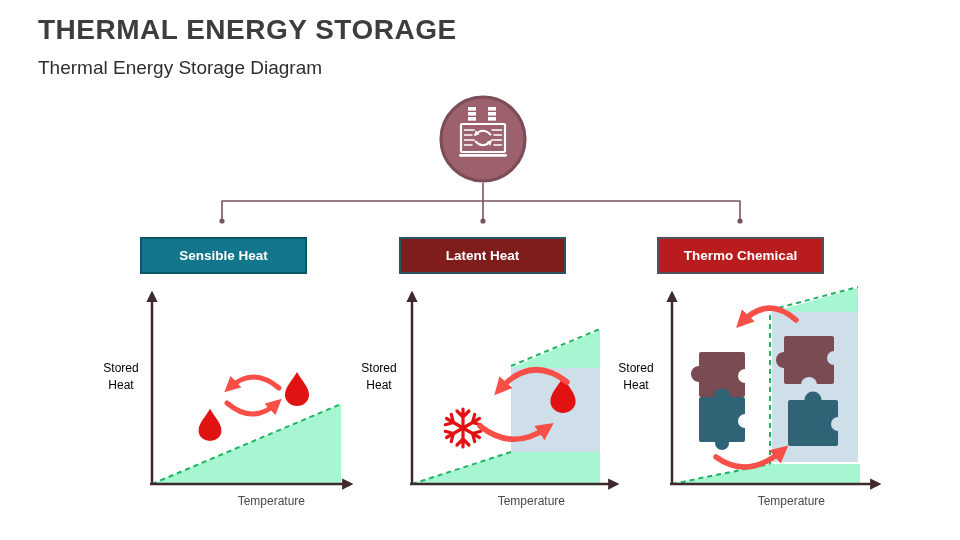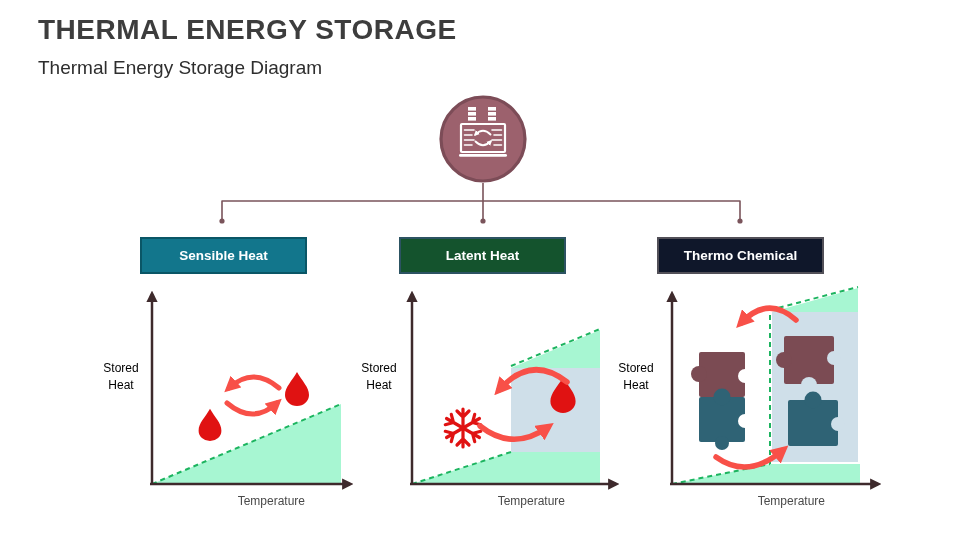--- a/index.html
+++ b/index.html
@@ -148,24 +148,24 @@
       </g>
     </g>
   </svg>
 
   <div class="title">THERMAL ENERGY STORAGE</div>
   <div class="subtitle">Thermal Energy Storage Diagram</div>
 
   <div class="branch-box" style="left:140px;background:#12768C;border-color:#0A5666;">
     <span>Sensible Heat</span>
   </div>
-  <div class="branch-box" style="left:399px;background:#14532d;border-color:#2C5362;">
+  <div class="branch-box" style="left:399px;background:#7f1d1d;border-color:#2C5362;">
     <span>Latent Heat</span>
   </div>
-  <div class="branch-box" style="left:657px;background:#0f172a;border-color:#525058;">
+  <div class="branch-box" style="left:657px;background:#b91c1c;border-color:#525058;">
     <span>Thermo Chemical</span>
   </div>
 
   <div class="ylabel" style="left:94px;">Stored Heat</div>
   <div class="ylabel" style="left:352px;">Stored Heat</div>
   <div class="ylabel" style="left:609px;">Stored Heat</div>
 
   <div class="xlabel" style="left:185px;">Temperature</div>
   <div class="xlabel" style="left:445px;">Temperature</div>
   <div class="xlabel" style="left:705px;">Temperature</div>

